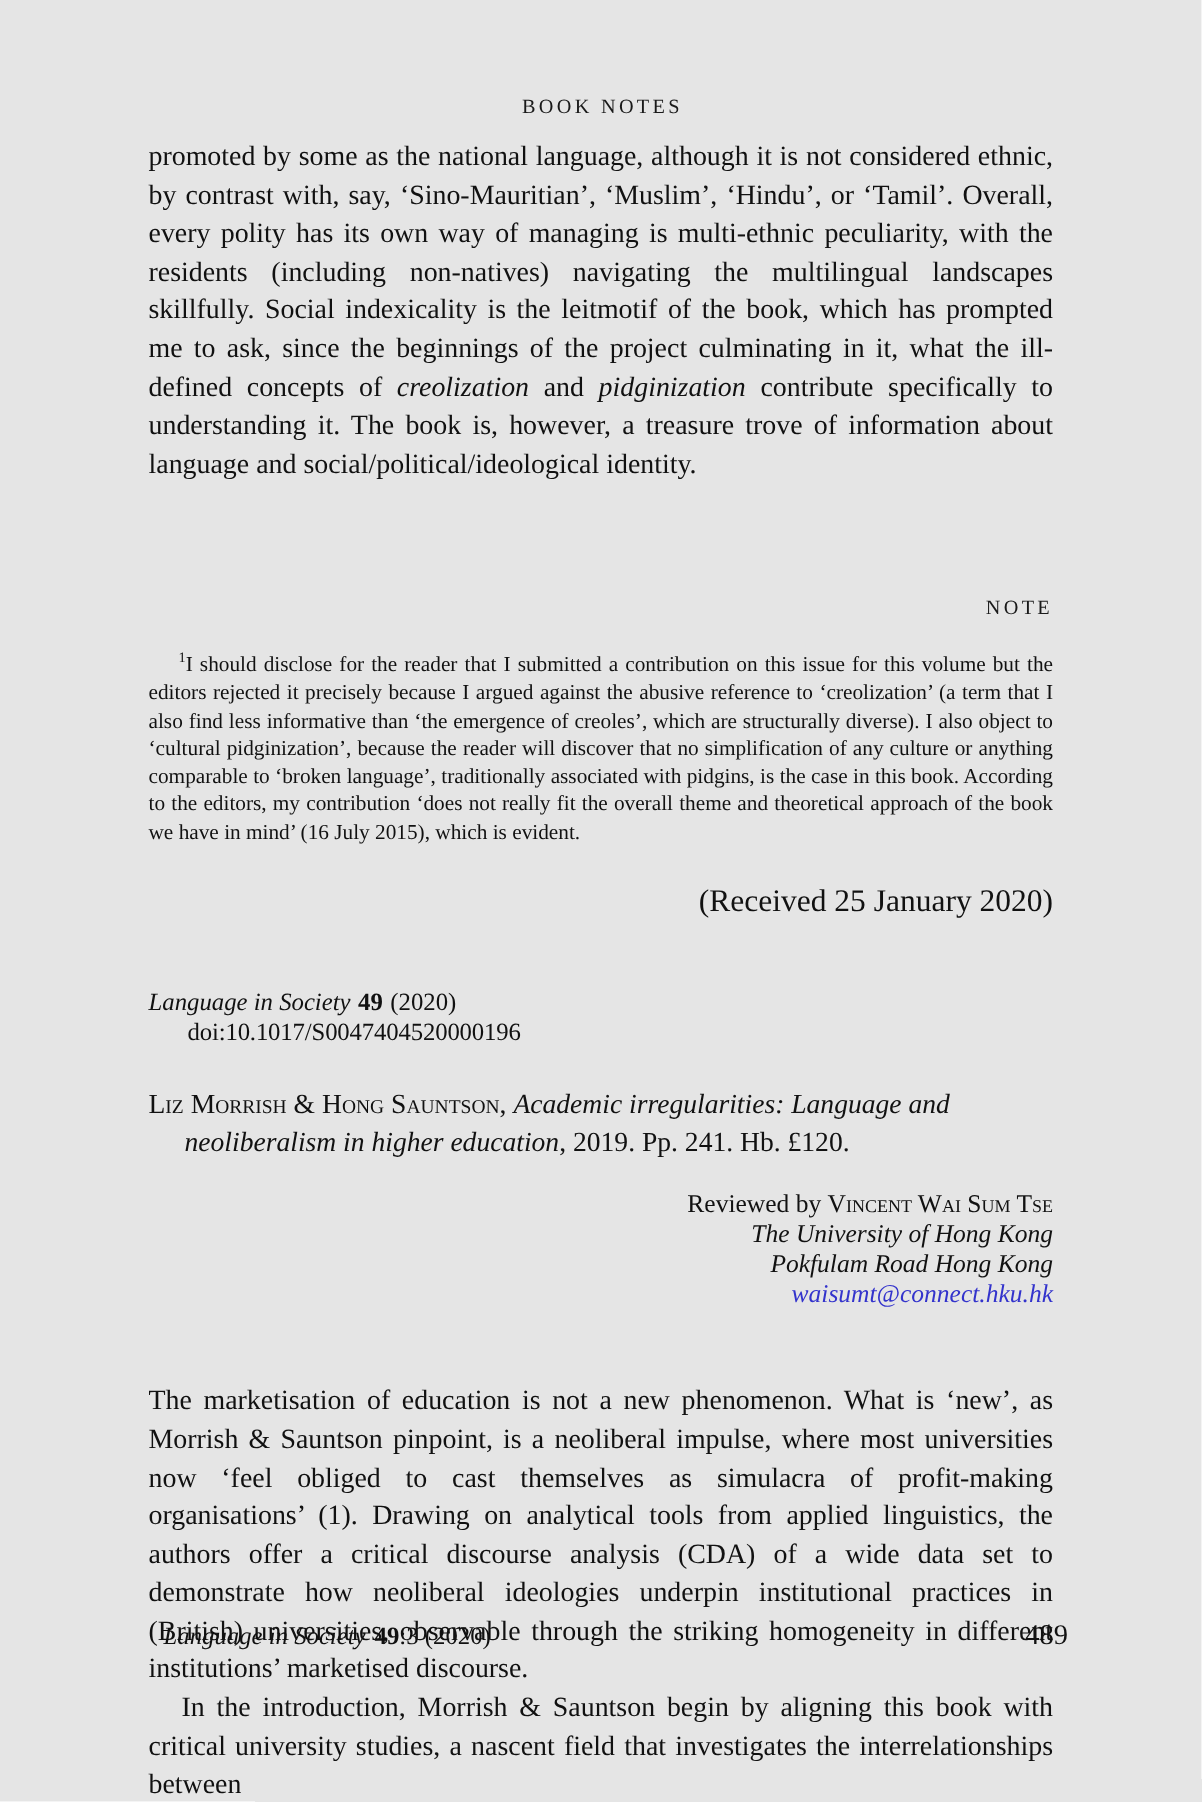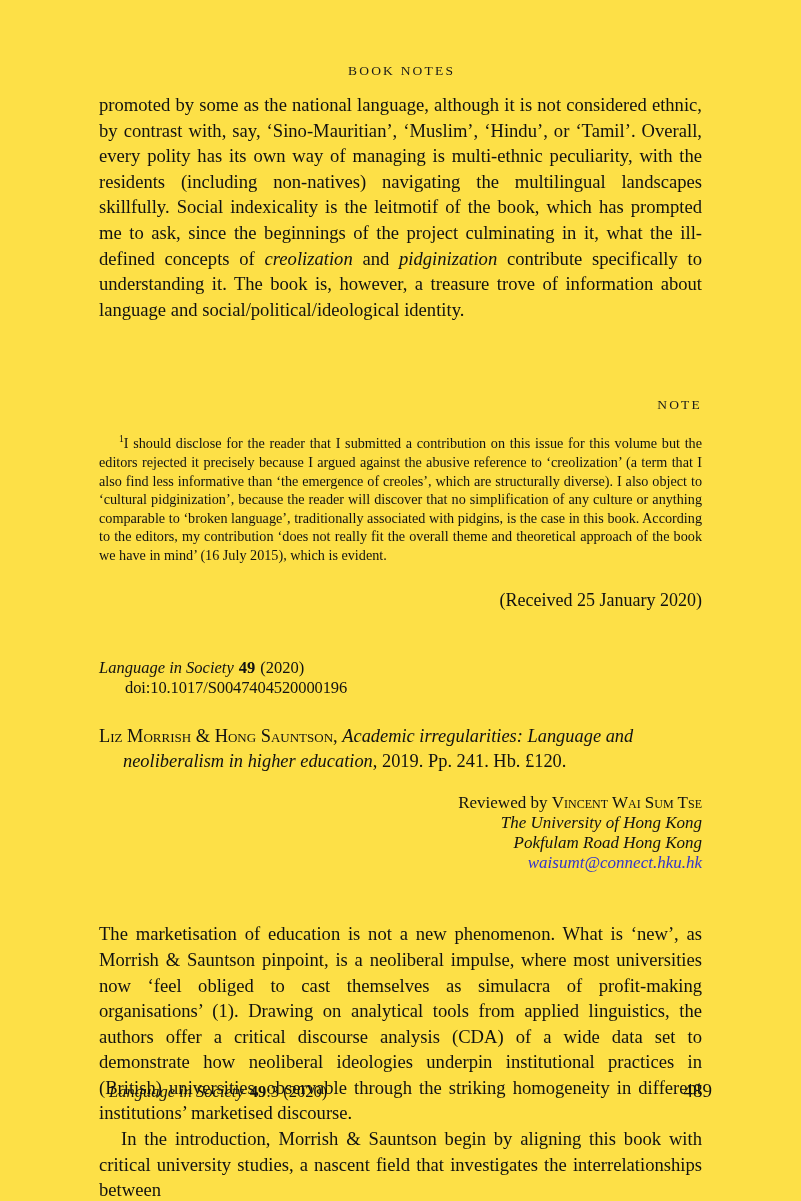--- a/index.html
+++ b/index.html
@@ -9,21 +9,21 @@
   }
   body {
     font-family: "Liberation Serif", "DejaVu Serif", serif;
     color: #111111;
   }
   .page {
     position: relative;
     width: 801px;
     height: 1201px;
     margin: 0 auto;
-    background: #fde047;
+    background: #e5e5e5;
     overflow: hidden;
   }
   .content {
     position: absolute;
     left: 99px;
     top: 0;
     width: 603px;
   }
 
   
@@ -76,21 +76,21 @@
   }
   .note-body sup {
     font-size: 9.6px;
     vertical-align: 6px;
     line-height: 0;
   }
 
   .received {
     margin-top: 24px;
     text-align: right;
-    font-size: 18px;
+    font-size: 21px;
     line-height: 22px;
   }
 
   
   .journal-meta {
     margin-top: 47px;
     font-size: 16.5px;
     line-height: 20.5px;
   }
   .journal-meta .jtitle {

